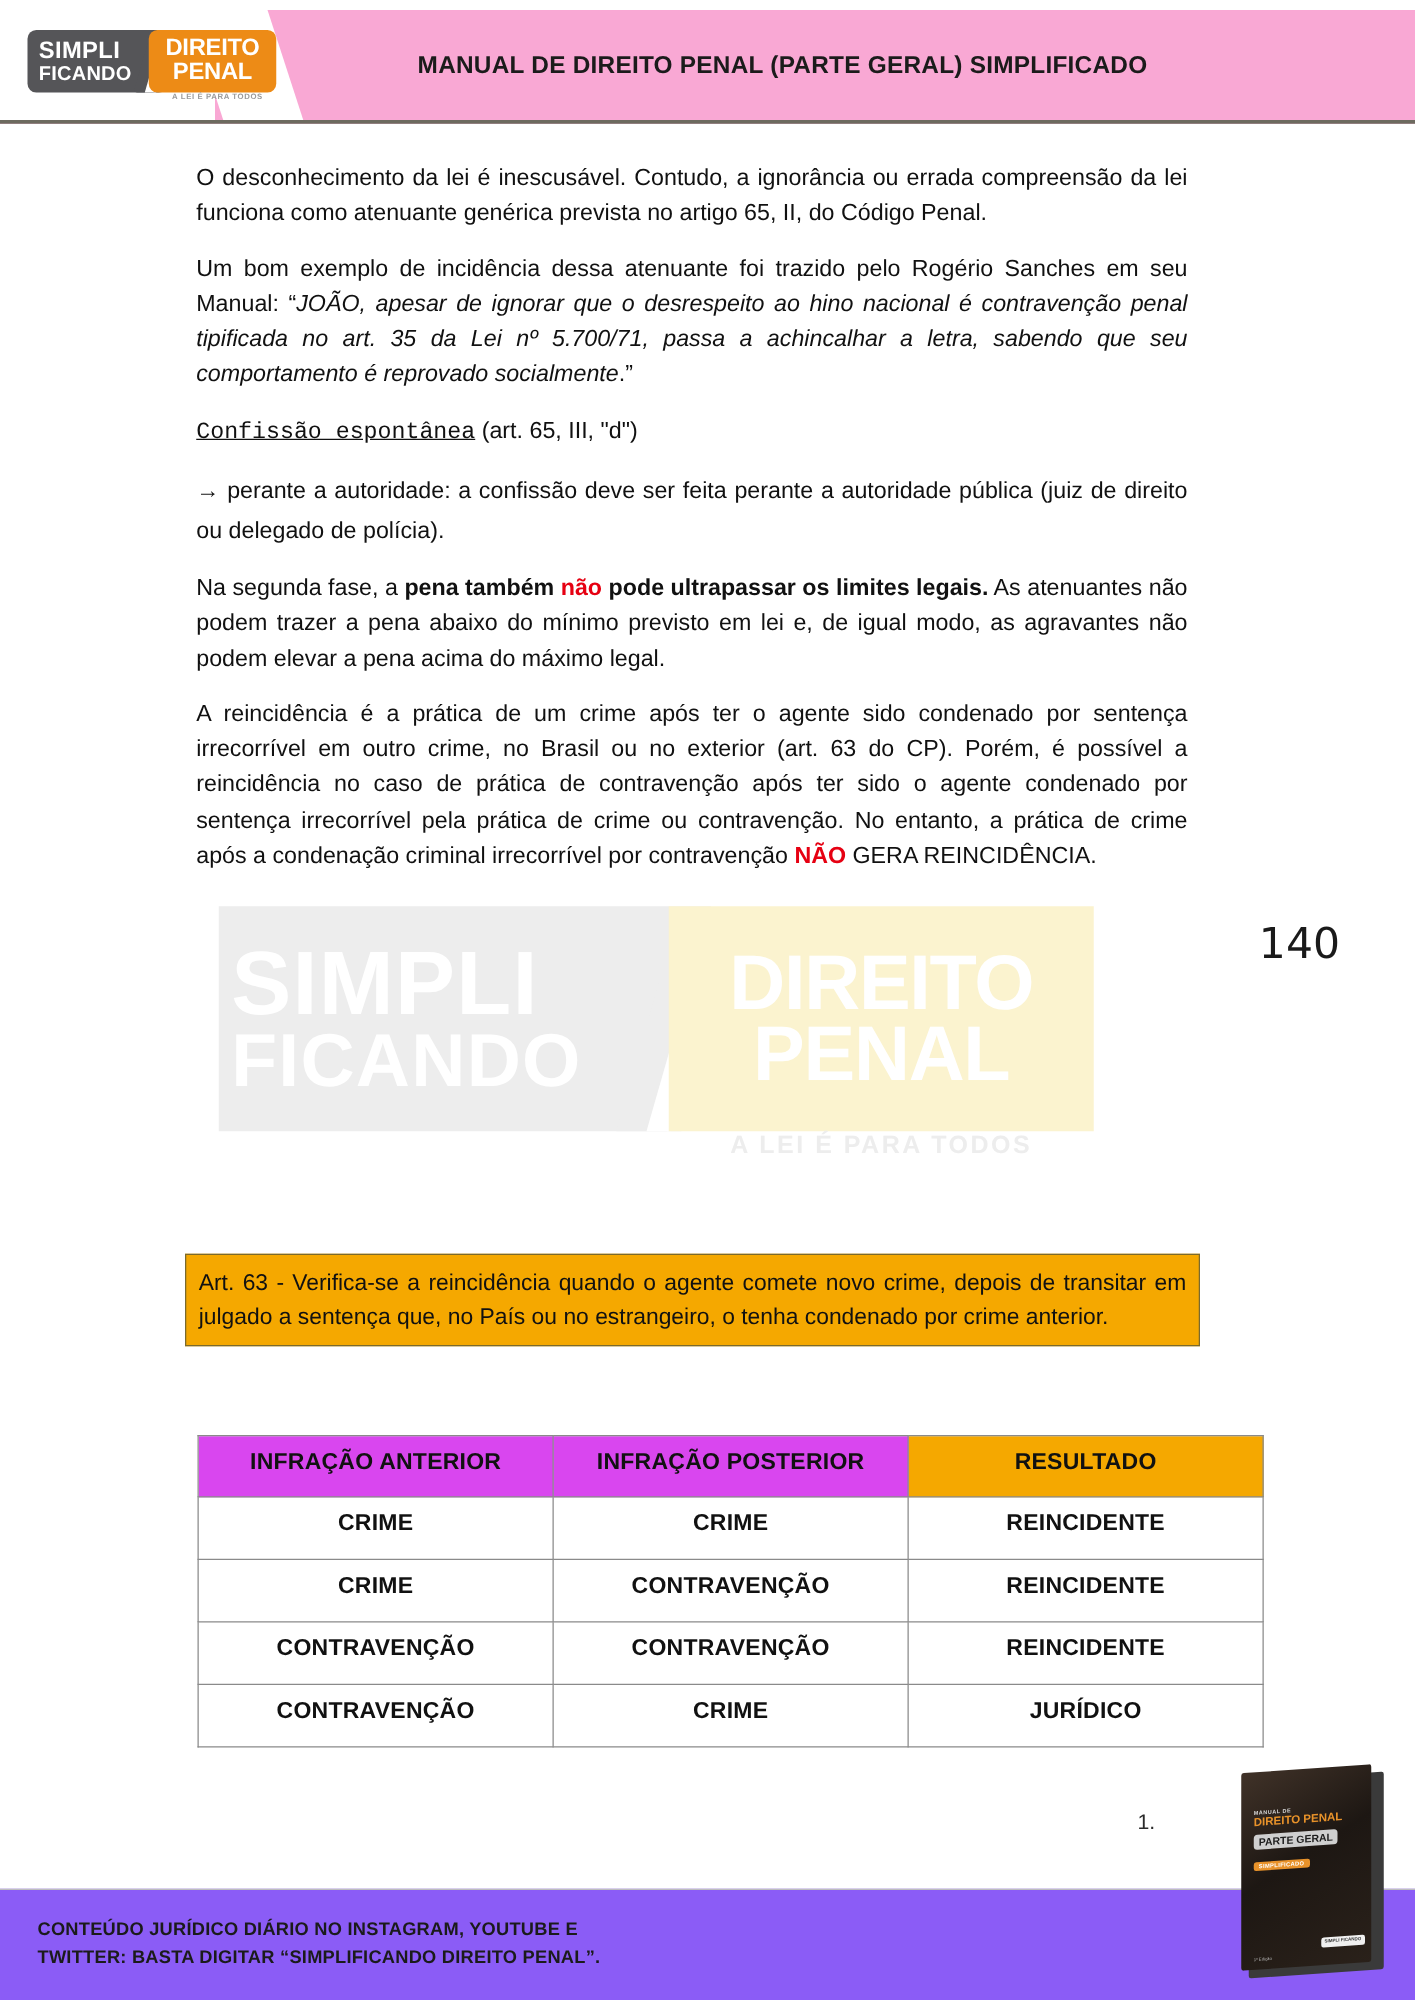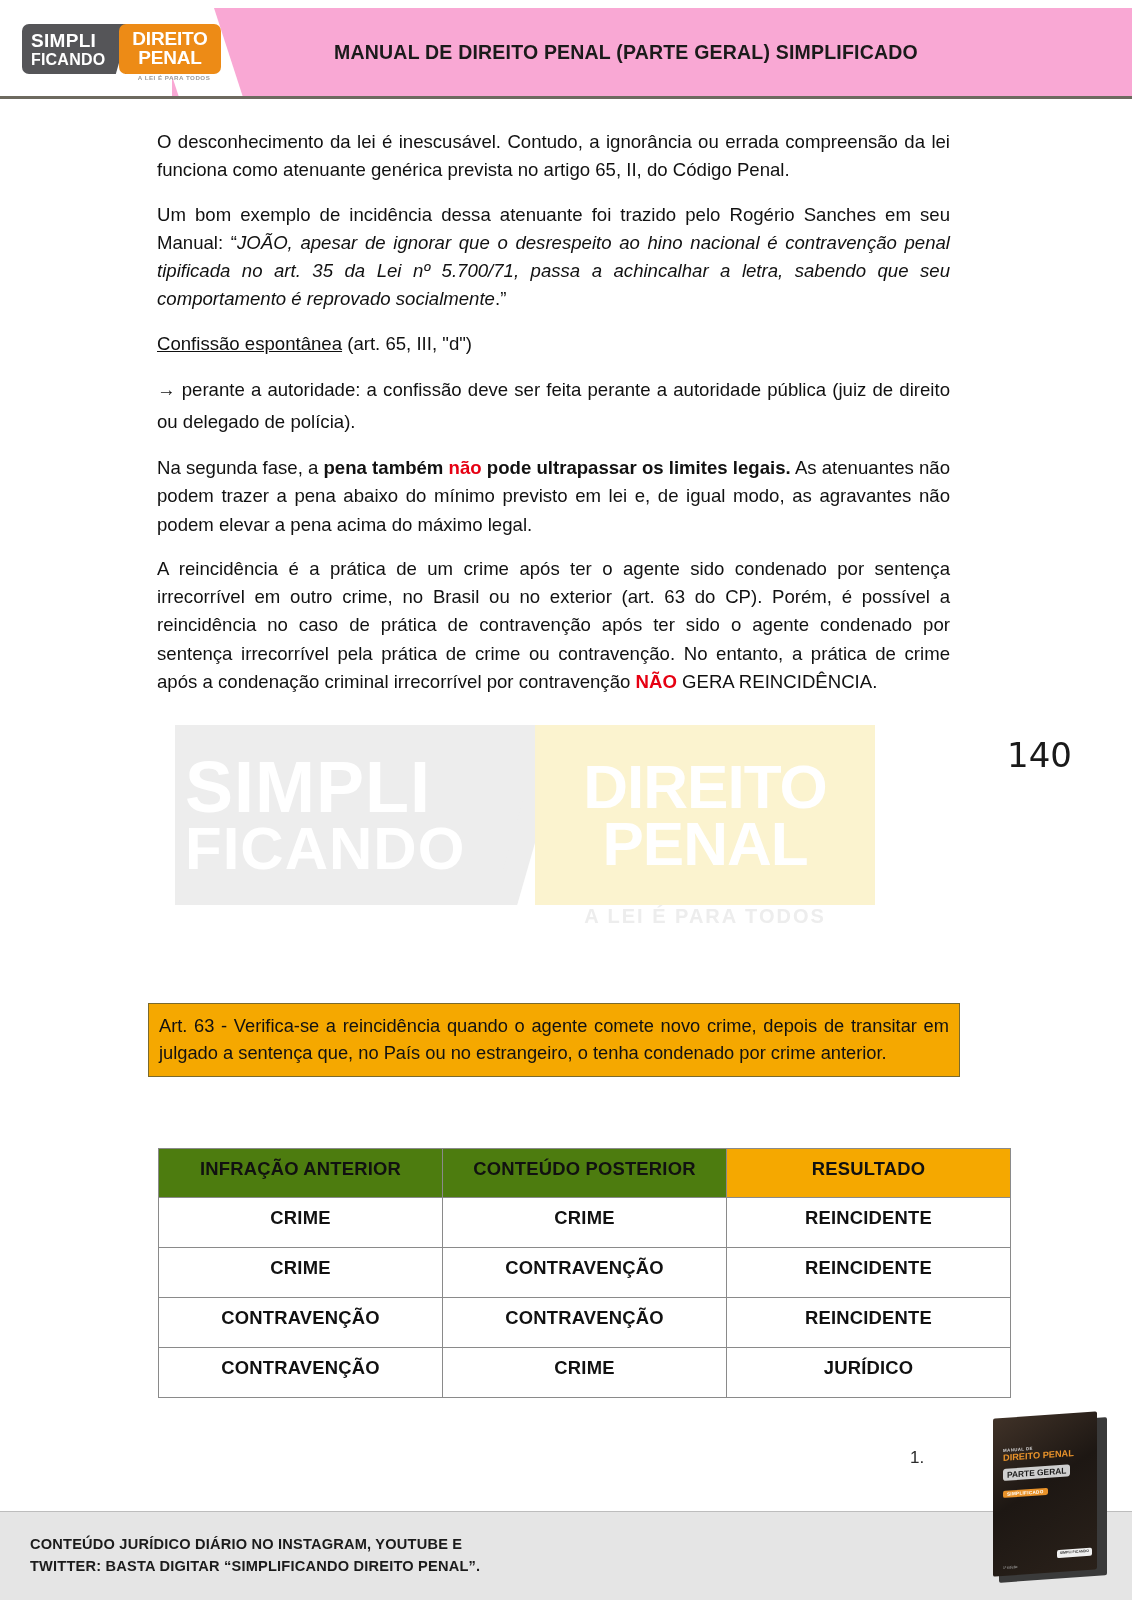--- a/index.html
+++ b/index.html
@@ -113,21 +113,21 @@
   }
   p.body{
     margin:0 0 16px 0;
     font-size:18.6px;line-height:1.52;
     color:#111111;text-align:justify;
   }
   p.body.arrow{line-height:1.73;}
   .em-i{font-style:italic;}
   .bold{font-weight:bold;}
   .red{color:#e60012;font-weight:bold;}
-  .underline{text-decoration:underline;}
+  .underline{text-decoration:underline;font-family:Liberation Mono, monospace;}
 
   h3.sec{
     margin:26px 0 14px 0;
     font-size:17.5px;font-weight:bold;color:#111111;
   }
 
   
   .page-number{
     position:absolute;right:60px;top:735px;
     font-size:34px;color:#1a1a1a;z-index:3;
@@ -154,21 +154,21 @@
     border-collapse:collapse;width:852px;table-layout:fixed;
   }
   table.data th, table.data td{
     border:1px solid #8a8a8a;
     text-align:center;vertical-align:top;
     padding-top:9px;
     height:39px;
     font-size:18.4px;font-weight:bold;color:#111111;
     letter-spacing:.2px;
   }
-  table.data th{background:#4d7c0f;height:38px;}
+  table.data th{background:#d946ef;height:38px;}
   table.data th.accent{background:#F5A800;}
   table.data td{background:#ffffff;}
   td.crime{color:#e60012;}
   td.primario{color:#6FAADD;}
   col.c1{width:284px;}
   col.c2{width:284px;}
   col.c3{width:284px;}
 
   
   .book{
@@ -210,21 +210,21 @@
 
   
   .marker-1{
     position:absolute;left:910px;top:1448px;
     font-size:17px;color:#2b2b2b;z-index:3;
   }
 
   
   .footer{
     position:absolute;left:0;bottom:0;width:1132px;height:88px;
-    background:#e5e5e5;border-top:1px solid #bdbdbd;
+    background:#8b5cf6;border-top:1px solid #bdbdbd;
     z-index:3;
   }
   .footer-text{
     position:absolute;left:30px;top:22px;width:640px;
     font-size:14.6px;font-weight:bold;color:#1b1b1b;
     line-height:1.5;text-align:justify;letter-spacing:.2px;
   }
   .footer-text .l2{text-align:left;}
 </style>
 </head>
@@ -292,21 +292,21 @@
 <div class="tbl-wrap">
   <table class="data">
     <colgroup>
         <col class="c1">
         <col class="c2">
         <col class="c3">
       </colgroup>
     <thead>
       <tr>
         <th>INFRAÇÃO ANTERIOR</th>
-        <th>CONTEÚDO POSTERIOR</th>
+        <th>INFRAÇÃO POSTERIOR</th>
         <th class="accent">RESULTADO</th>
       </tr>
     </thead>
     <tbody>
       <tr>
         <td class="crime">CRIME</td>
         <td class="crime">CRIME</td>
         <td>REINCIDENTE</td>
       </tr>
       <tr>

